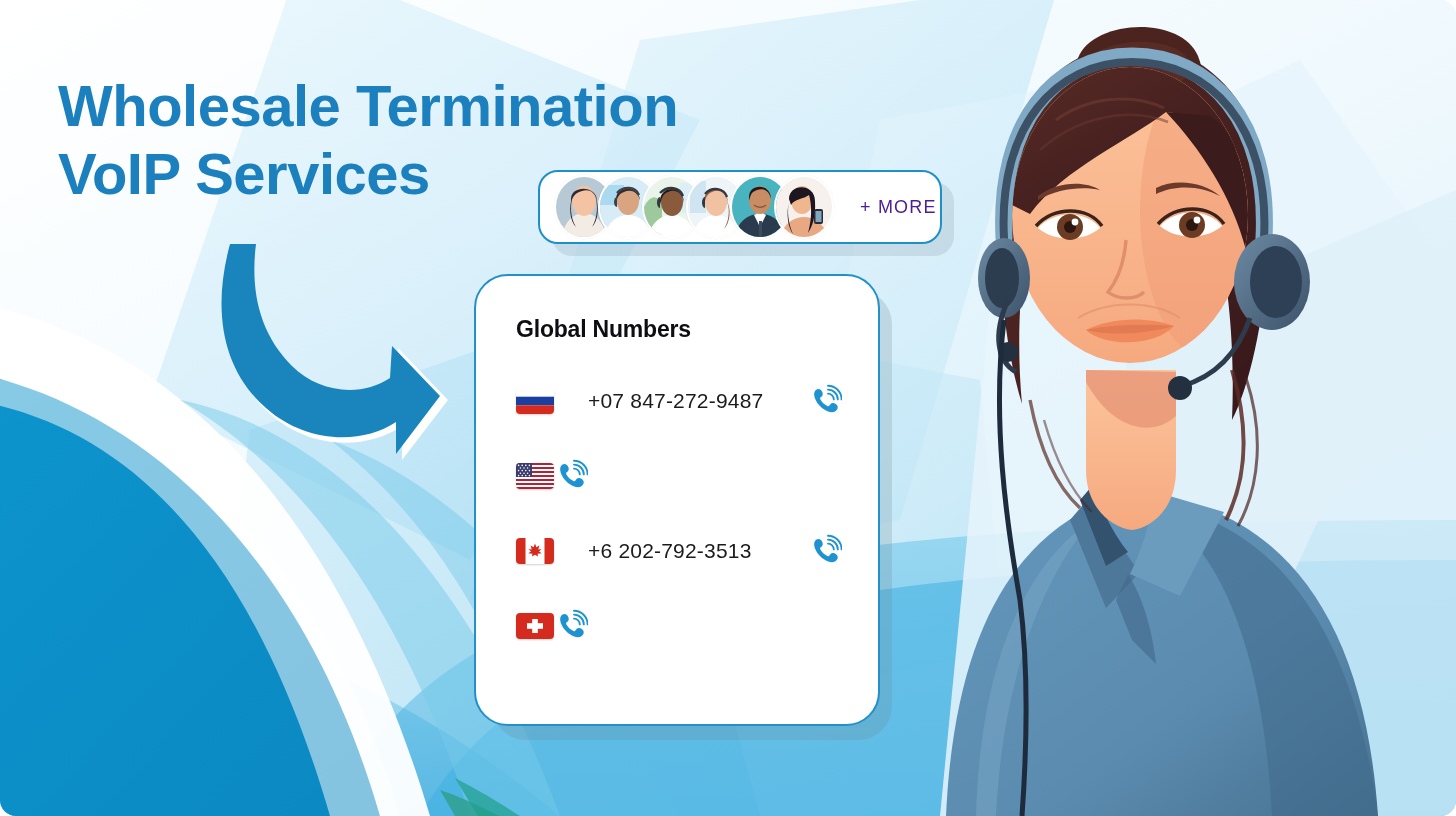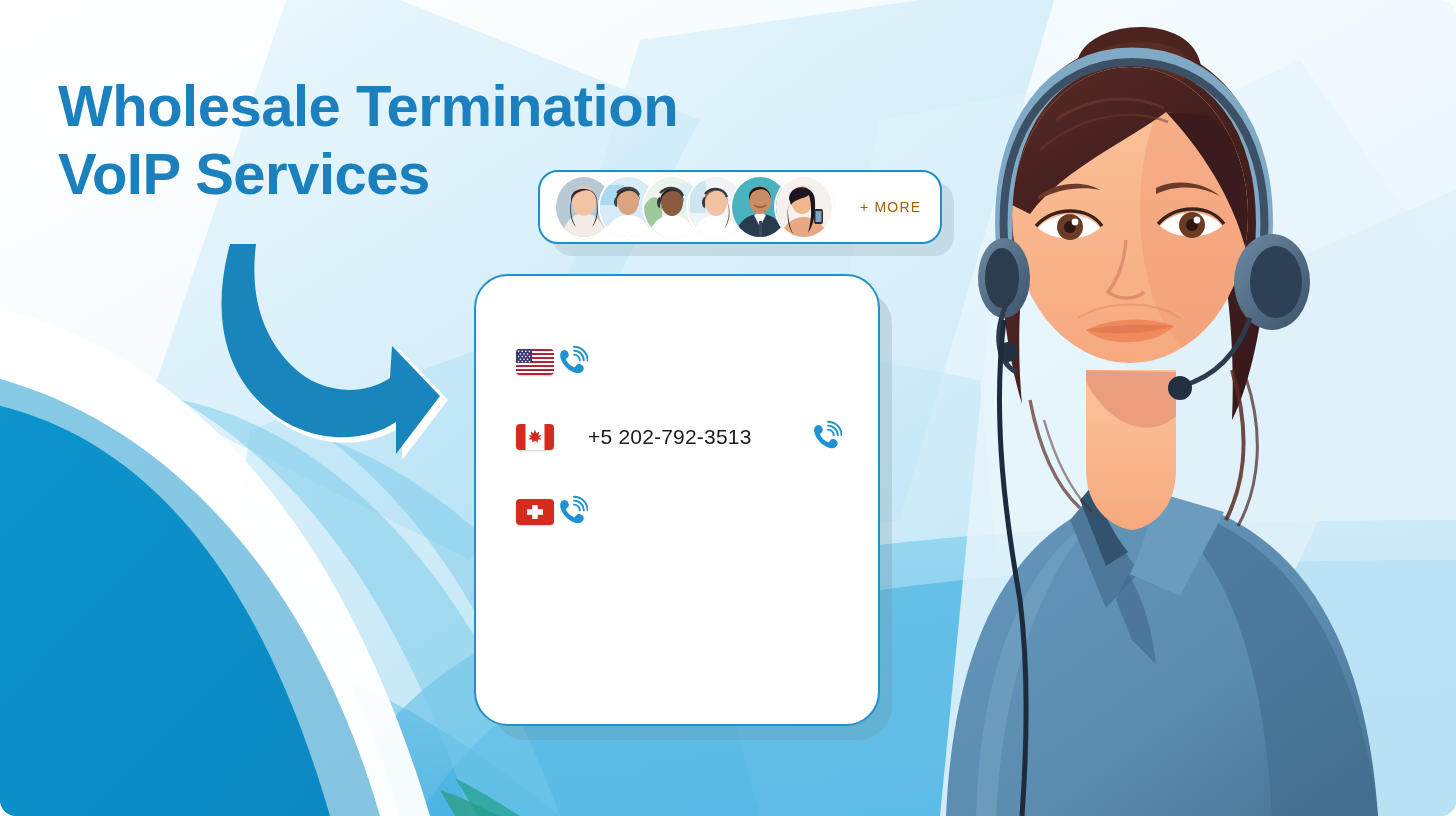--- a/index.html
+++ b/index.html
@@ -61,23 +61,23 @@
     margin-left: -16px;
     overflow: hidden;
     position: relative;
     flex: none;
     box-shadow: 0 0 0 0.5px rgba(0,0,0,0.05);
   }
   .avatar:first-child { margin-left: 0; }
   .avatar svg { display: block; width: 100%; height: 100%; }
   #more-label {
     margin-left: 26px;
-    font-size: 14px;
+    font-size: 18px;
     letter-spacing: 1.2px;
-    color: #a16207;
+    color: #4c1d95;
     font-weight: 400;
   }
 
   
   #card-shadow {
     position: absolute;
     left: 492px; top: 290px;
     width: 400px; height: 450px;
     border-radius: 34px;
     background: rgba(110,130,145,0.22);
@@ -381,22 +381,45 @@
           <rect x="39.5" y="34" width="6" height="11" fill="#7fa8c0"></rect>
         </svg>
       </div>
 
     </div>
     <div id="more-label">+ MORE</div>
   </div>
 
   <div id="card-shadow"></div>
   <div id="numbers-card">
+    <div id="card-title">Global Numbers</div>
     <div id="rows">
 
+      <div class="num-row">
+        <span class="flag">
+          <svg viewBox="0 0 38 26" preserveAspectRatio="none">
+            <rect width="38" height="8.7" fill="#ffffff"></rect>
+            <rect y="8.7" width="38" height="8.6" fill="#1b3fa0"></rect>
+            <rect y="17.3" width="38" height="8.7" fill="#d52b1e"></rect>
+          </svg>
+        </span>
+        <span class="num-text">+07 847-272-9487</span>
+        <span class="call-icon">
+          <svg viewBox="0 0 34 34">
+            <path d="M8.5,5.5 C11,4 13.5,5.5 14.5,8.5 C15.4,11.2 14,12.4 12.4,13.6
+                     C12,14 12,14.8 12.6,15.8 C14.2,18.6 16.6,20.8 19.4,22
+                     C20.4,22.4 21.1,22.2 21.4,21.6 C22.4,19.8 23.6,18.3 26.3,19.2
+                     C29.2,20.2 30.6,22.8 29.2,25.3 C27.6,28.2 24,28.9 20.1,27.4
+                     C14.4,25.2 9.2,20.1 7,14.4 C5.5,10.5 6,7 8.5,5.5 Z" fill="#1f93d1"></path>
+            <path d="M20,9.6 C23.2,9.6 25.8,12.2 25.8,15.4" stroke="#1f93d1" stroke-width="1.9" fill="none" stroke-linecap="round"></path>
+            <path d="M20,5.6 C25.4,5.6 29.8,10 29.8,15.4" stroke="#1f93d1" stroke-width="1.9" fill="none" stroke-linecap="round"></path>
+            <path d="M20,1.8 C27.5,1.8 33.6,7.9 33.6,15.4" stroke="#1f93d1" stroke-width="1.9" fill="none" stroke-linecap="round"></path>
+          </svg>
+        </span>
+      </div>
 
       <div class="num-row">
         <span class="flag">
           <svg viewBox="0 0 38 26" preserveAspectRatio="none">
             <rect width="38" height="26" fill="#ffffff"></rect>
             <g fill="#b22234">
               <rect y="0" width="38" height="2"></rect>
                 <rect y="4" width="38" height="2"></rect>
               <rect y="8" width="38" height="2"></rect>
                 <rect y="12" width="38" height="2"></rect>
@@ -445,21 +468,21 @@
         <span class="flag">
           <svg viewBox="0 0 38 26" preserveAspectRatio="none">
             <rect width="38" height="26" fill="#ffffff"></rect>
             <rect width="9.5" height="26" fill="#d52b1e"></rect>
             <rect x="28.5" width="9.5" height="26" fill="#d52b1e"></rect>
             <path d="M19,5.5 L20.4,9.2 L23.4,7.6 L22.3,11.4 L25.5,11 L23,13.4 L25.8,15.2
                      L21.6,15.8 L22,18.5 L19,16.7 L16,18.5 L16.4,15.8 L12.2,15.2
                      L15,13.4 L12.5,11 L15.7,11.4 L14.6,7.6 L17.6,9.2 Z" fill="#d52b1e"></path>
           </svg>
         </span>
-        <span class="num-text">+5 202-792-3513</span>
+        <span class="num-text">+6 202-792-3513</span>
         <span class="call-icon">
           <svg viewBox="0 0 34 34">
             <path d="M8.5,5.5 C11,4 13.5,5.5 14.5,8.5 C15.4,11.2 14,12.4 12.4,13.6
                      C12,14 12,14.8 12.6,15.8 C14.2,18.6 16.6,20.8 19.4,22
                      C20.4,22.4 21.1,22.2 21.4,21.6 C22.4,19.8 23.6,18.3 26.3,19.2
                      C29.2,20.2 30.6,22.8 29.2,25.3 C27.6,28.2 24,28.9 20.1,27.4
                      C14.4,25.2 9.2,20.1 7,14.4 C5.5,10.5 6,7 8.5,5.5 Z" fill="#1f93d1"></path>
             <path d="M20,9.6 C23.2,9.6 25.8,12.2 25.8,15.4" stroke="#1f93d1" stroke-width="1.9" fill="none" stroke-linecap="round"></path>
             <path d="M20,5.6 C25.4,5.6 29.8,10 29.8,15.4" stroke="#1f93d1" stroke-width="1.9" fill="none" stroke-linecap="round"></path>
             <path d="M20,1.8 C27.5,1.8 33.6,7.9 33.6,15.4" stroke="#1f93d1" stroke-width="1.9" fill="none" stroke-linecap="round"></path>

